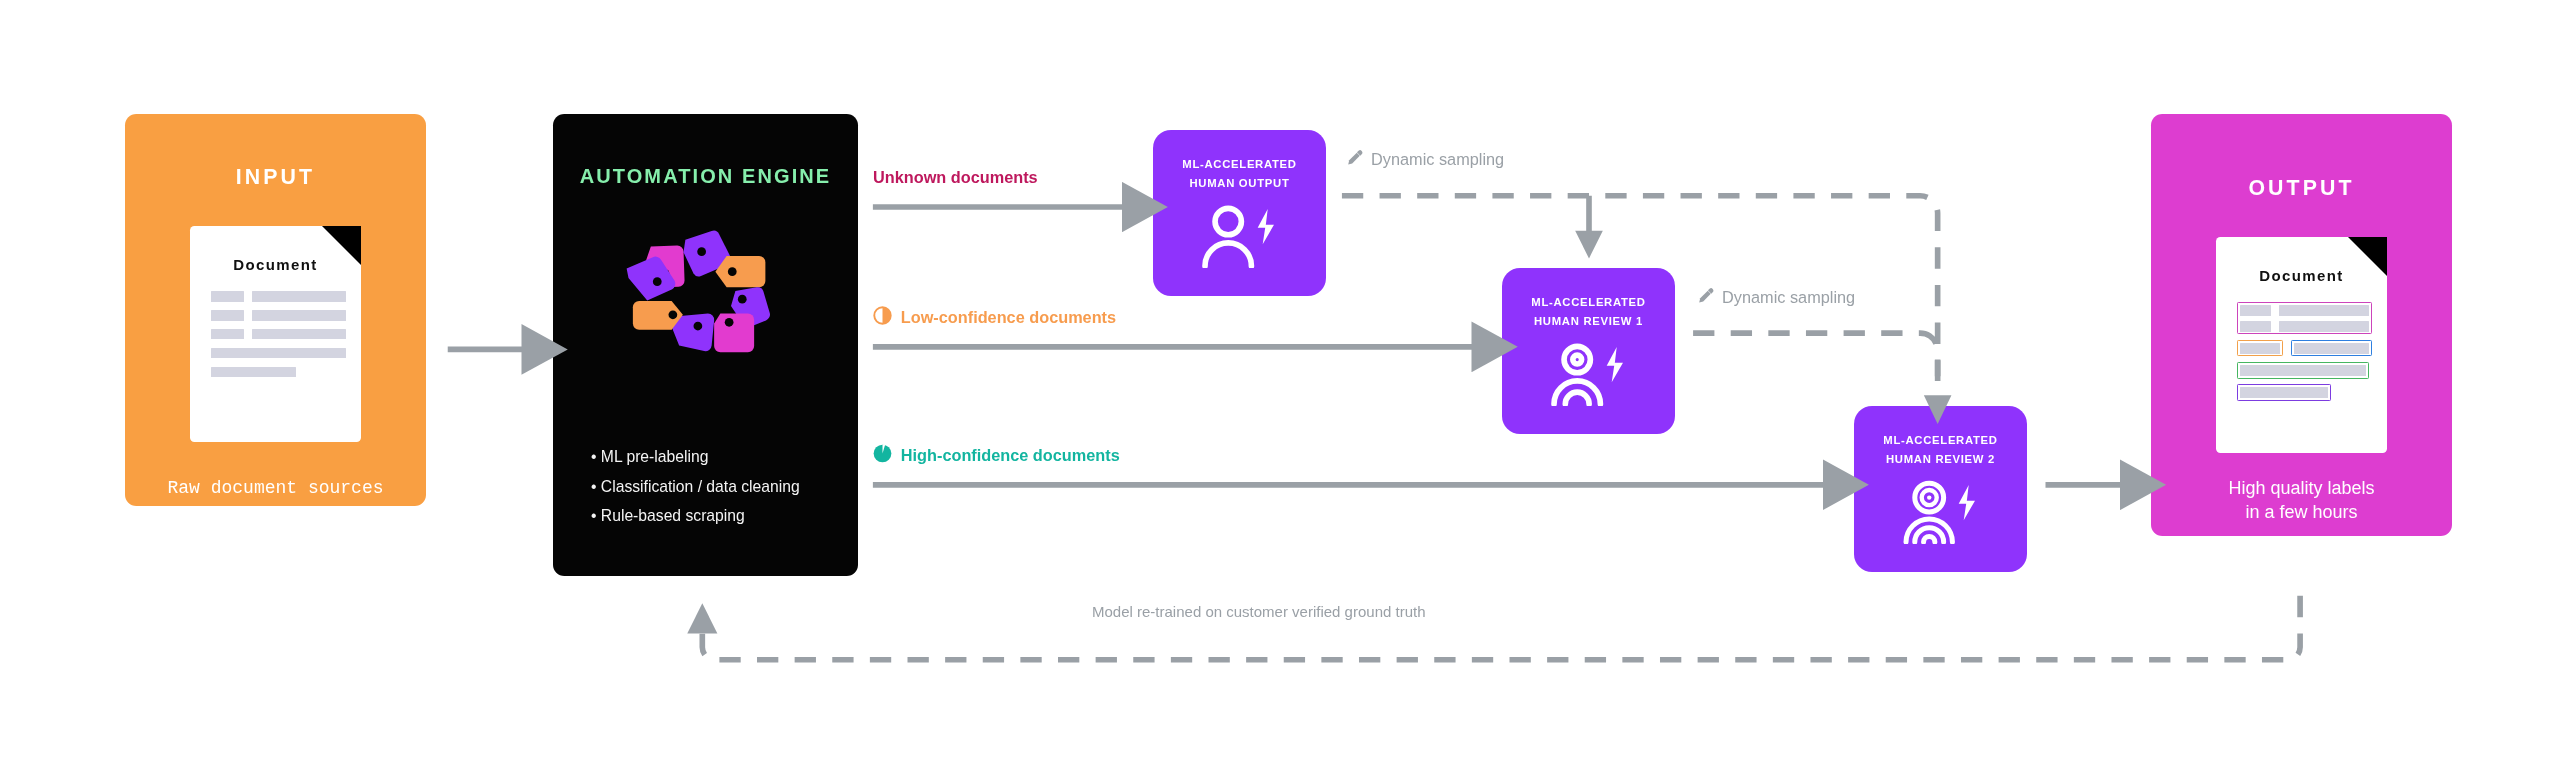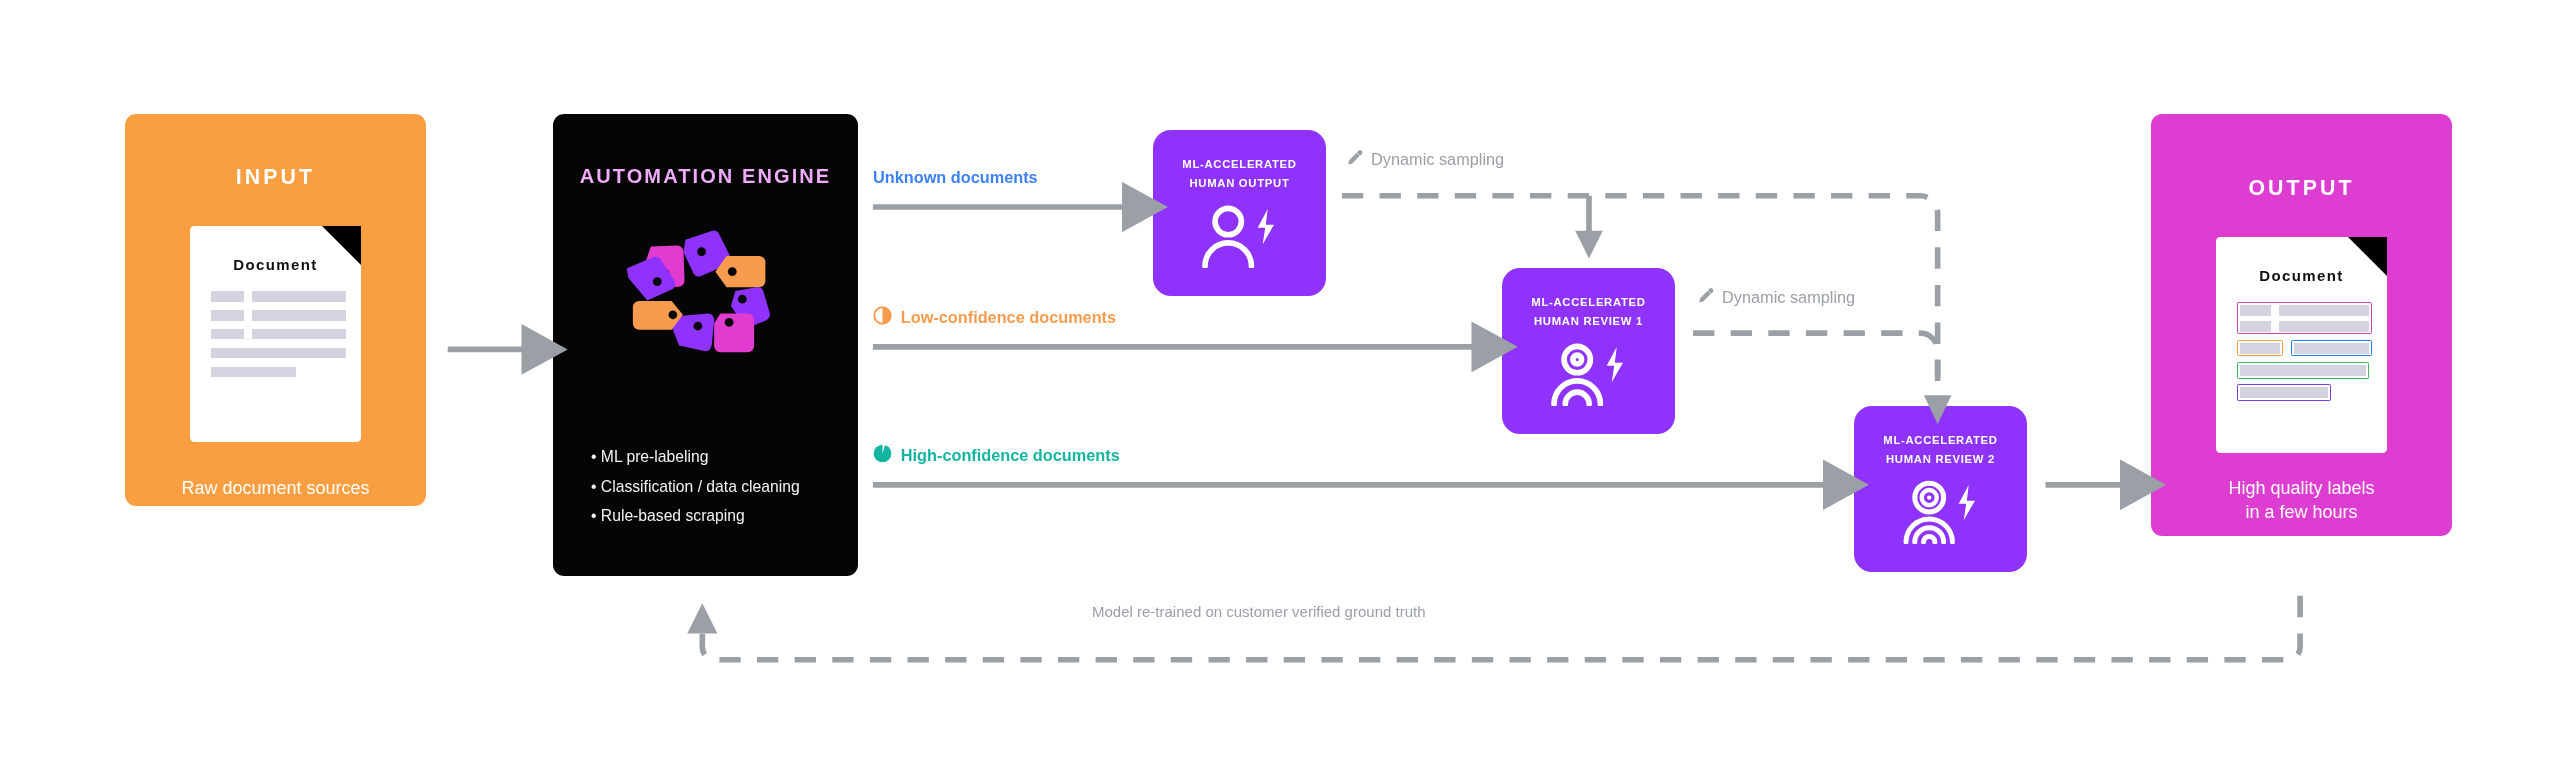--- a/index.html
+++ b/index.html
@@ -39,21 +39,21 @@
     color: #ffffff;
     font-size: 18px;
     font-weight: 400;
     line-height: 1.32;
     text-align: center;
   }
   #input-panel  { left: 125px;  top: 114px; width: 301px; height: 392px; background: #F99F42; }
   #output-panel { left: 2151px; top: 114px; width: 301px; height: 422px; background: #DD3DD0; justify-content: center; }
   #input-panel .panel-title,
   #output-panel .panel-title { margin-top: 51px; }
-  #input-panel .panel-caption { margin-top: 35px; }
+  #input-panel .panel-caption { margin-top: 35px; font-family: Liberation Mono, monospace; }
   #output-panel .panel-caption { margin-top: 24px; }
 
   
   .doc {
     position: relative;
     width: 171px;
     height: 216px;
     margin-top: 36px;
     background: #ffffff;
     border-radius: 4.4px;
@@ -107,21 +107,21 @@
   
   #engine {
     position: absolute;
     left: 553px; top: 114px;
     width: 305px; height: 462px;
     background: #050505;
     border-radius: 11.3px;
     box-sizing: border-box;
   }
   #engine .eng-title {
-    color: #f0abfc;
+    color: #86efac;
     font-size: 20px;
     font-weight: 600;
     letter-spacing: 2.1px;
     text-align: center;
     margin-top: 51px;
   }
   #engine .tags { margin-top: 22.6px; display: flex; justify-content: center; }
   #engine .bullets {
     position: absolute;
     left: 38px;
@@ -336,21 +336,21 @@
           </div>
       </div>
     </div>
     <div class="panel-caption">
       <div>High quality labels</div>
       <div>in a few hours</div>
     </div>
   </div>
 
   <div class="flow-label" id="lbl-unknown" style="left:873px; top:168px;">
-    <span style="color:#3b82f6">Unknown documents</span>
+    <span style="color:#be185d">Unknown documents</span>
   </div>
 
   <div class="flow-label" id="lbl-low" style="left:873px; top:306px;">
     <span>
       <svg width="19" height="19" viewBox="0 0 30 30" xmlns="http://www.w3.org/2000/svg">
         <circle cx="15" cy="15" r="13" fill="none" stroke="#F79C4E" stroke-width="3"></circle>
         <path d="M15 2 a13 13 0 0 1 0 26 z" fill="#F79C4E"></path>
       </svg>
     </span>
     <span style="color:#F79C4E">Low-confidence documents</span>

